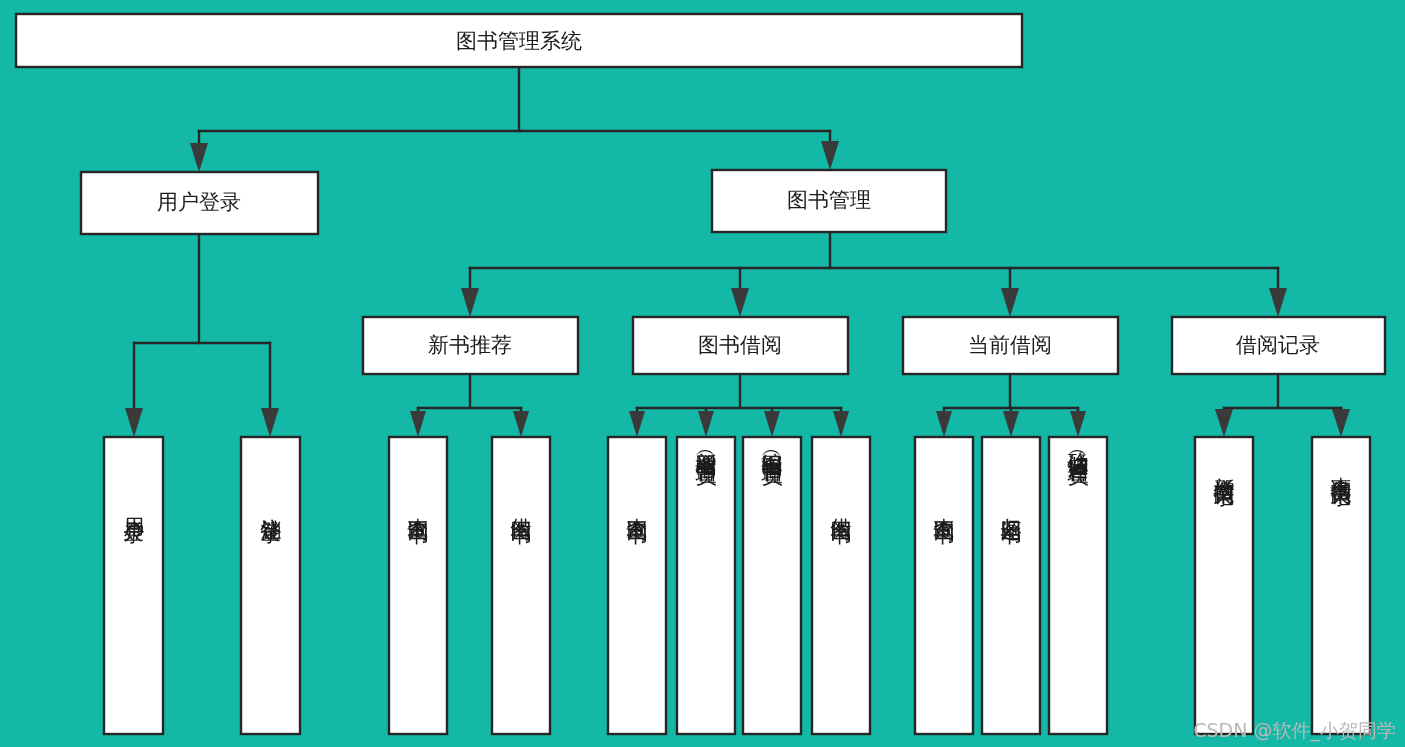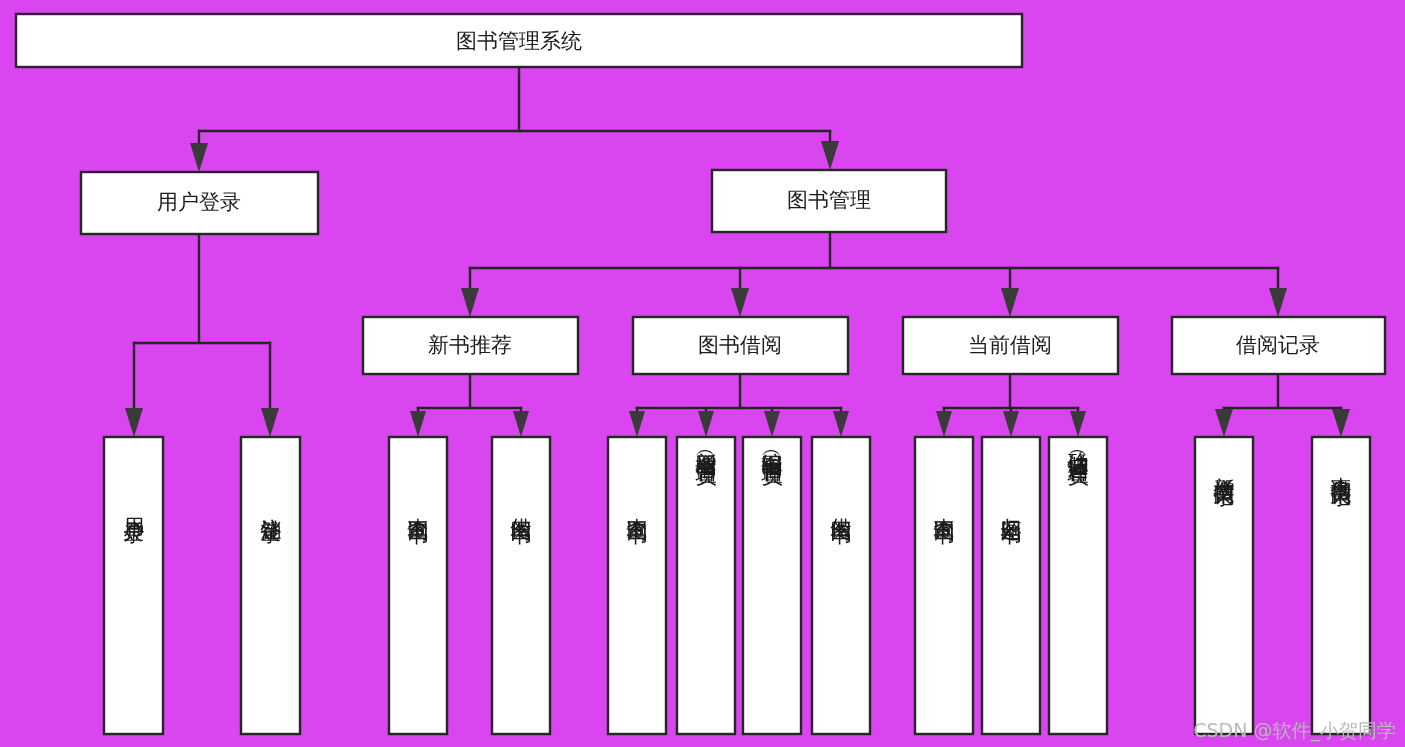--- a/index.html
+++ b/index.html
@@ -10,21 +10,21 @@
   body {
     width: 1405px;
     height: 747px;
     font-family: "DejaVu Sans", "Liberation Sans", sans-serif;
     overflow: hidden;
   }
   #diagram-root {
     position: relative;
     width: 1405px;
     height: 747px;
-    background: #d946ef;
+    background: #14b8a6;
   }
   svg#tree-svg {
     position: absolute;
     left: 0;
     top: 0;
     width: 1405px;
     height: 747px;
     display: block;
   }
   .node-box {

